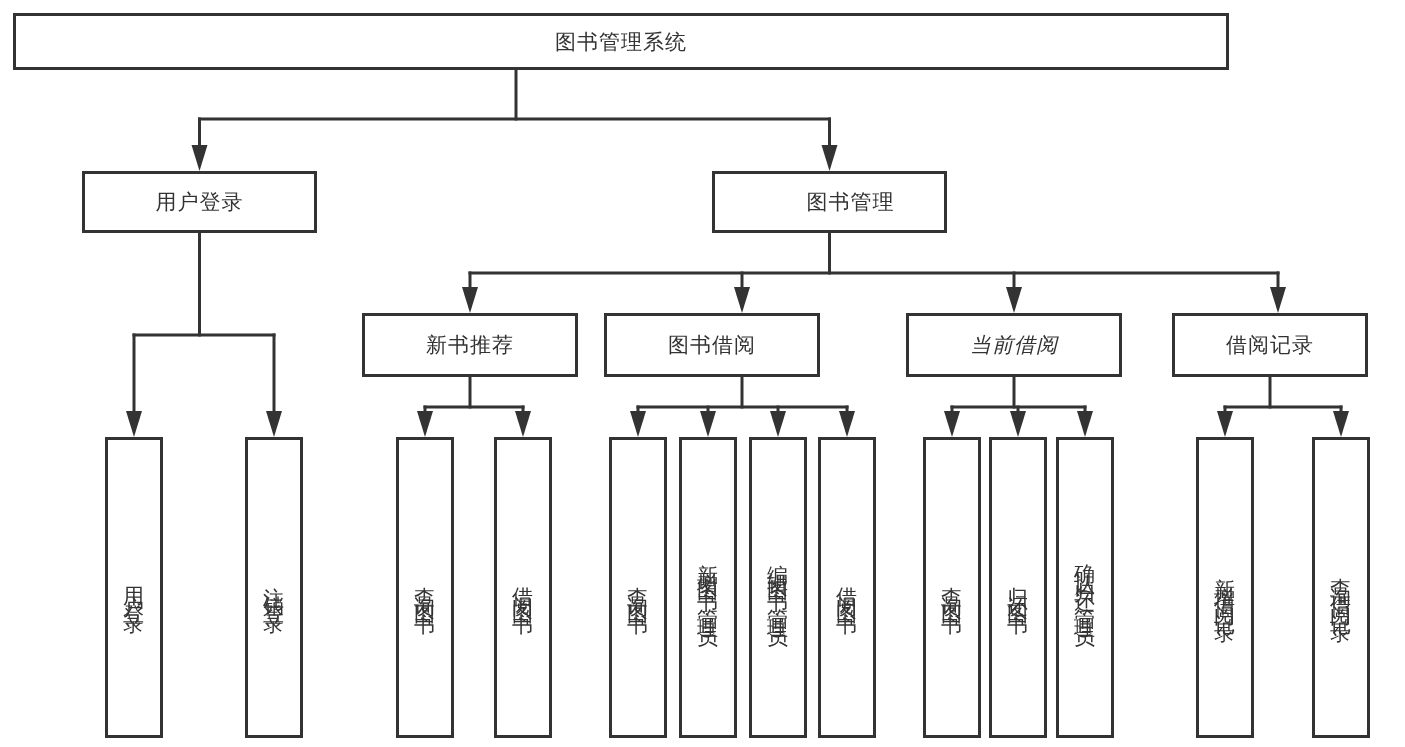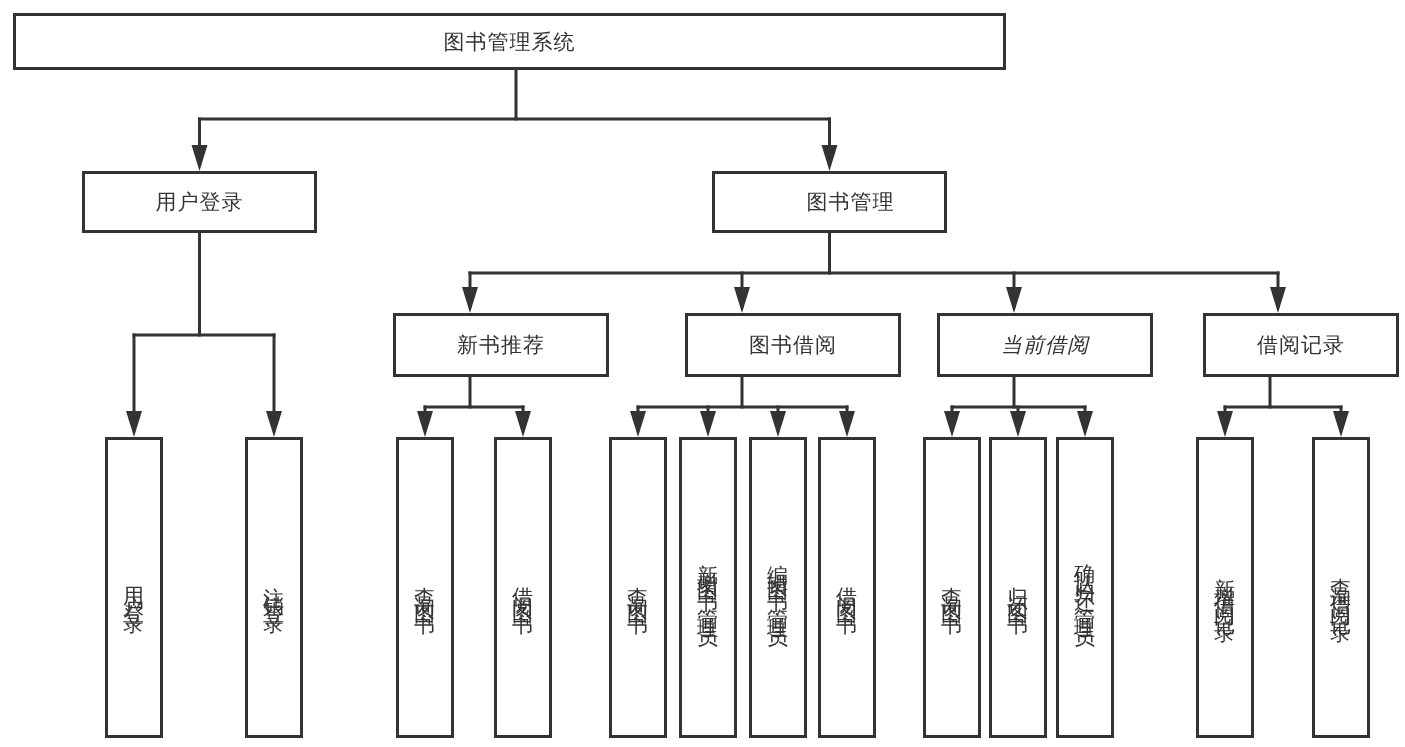--- a/index.html
+++ b/index.html
@@ -34,27 +34,27 @@
     border: 3px solid var(--line);
     display: flex;
     align-items: center;
     justify-content: center;
     color: var(--text);
     font-size: 21px;
     letter-spacing: 1px;
     text-align: center;
     line-height: 1.2;
   }
-  .root  { left: 13px;  top: 13px;  width: 993px; height: 57px; }
+  .root  { left: 13px;  top: 13px;  width: 1216px; height: 57px; }
   .lvl1  { top: 171px; width: 235px; height: 62px; }
   .n-user-login { left: 82px; }
   .n-book-mgmt  { left: 712px; padding-left: 42px; }
-  .lvl2  { top: 313px; width: 216px; height: 64px; margin-left: 31px; }
+  .lvl2  { top: 313px; width: 216px; height: 64px; }
   .n-recommend { left: 362px; }
-  .n-borrow    { left: 654px; }
+  .n-borrow    { left: 604px; }
   .n-current   { left: 906px; font-style: italic; }
   .n-records   { left: 1172px; width: 196px; }
   .leaf {
     top: 437px;
     width: 58px;
     height: 301px;
     writing-mode: vertical-rl;
     letter-spacing: 9px;
     font-size: 21px;
   }

